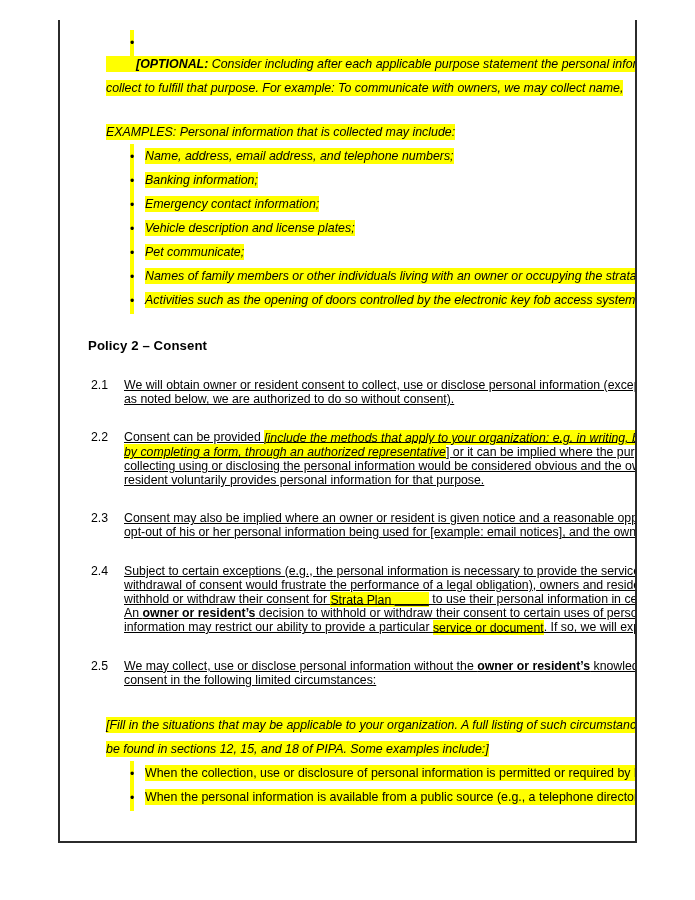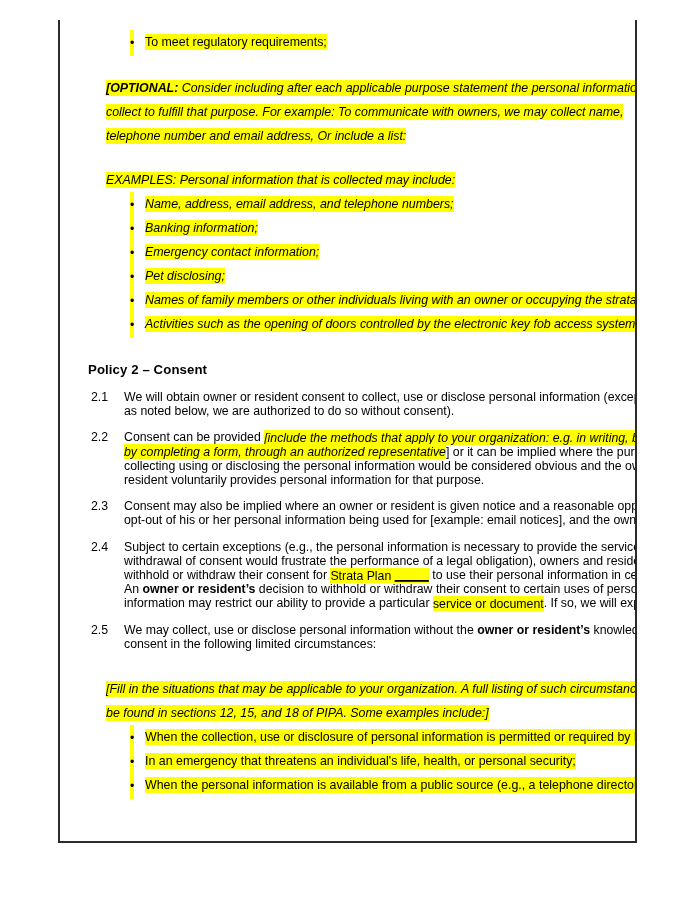--- a/index.html
+++ b/index.html
@@ -34,21 +34,21 @@
     padding: 0 8px 0 12px;
   }
 
   
   .hl {
     background: #ffff00;
     box-decoration-break: clone;
     -webkit-box-decoration-break: clone;
   }
   .it { font-style: italic; }
-  .bi { font-style: italic; font-weight: bold; }
+  .bi { font-style: italic; font-weight: bold; margin-left: 30px; }
   .b  { font-weight: bold; }
   .spacer-10 { height: 10px; }
   .spacer-20 { height: 20px; }
   .spacer-22 { height: 22px; }
   .spacer-26 { height: 26px; }
 
   
   .dbl-list {
     list-style: none;
     margin: 0;
@@ -91,21 +91,22 @@
     padding-left: 16px;
     letter-spacing: 0.1px;
   }
 
   
   .clause {
     position: relative;
     padding-left: 52px;
     font-size: 12.3px;
     line-height: 14.2px;
-    margin-top: 12px;
+    margin-top: 24px;
+    text-decoration: underline;
   }
   .clause .num {
     position: absolute;
     left: 19px;
     top: 0;
     width: 30px;
     text-align: left;
     font-size: 12.3px;
     line-height: 14.2px;
   }
@@ -122,30 +123,28 @@
 </head>
 <body>
 
 <div id="page">
   <div id="content">
 
     <div class="spacer-10"></div>
     <ul class="dbl-list">
       <li>
         <span class="bullet hl">•</span>
-        <span class="hl">To meet regulatory requirements;</span>
       </li>
     </ul>
 
     <div class="spacer-22"></div>
 
     <div class="dbl-para">
       <span class="ln"><span class="hl"><span class="bi">[OPTIONAL:</span><span class="it"> Consider including after each applicable purpose statement the personal information you</span></span></span>
       <span class="ln"><span class="hl it">collect to fulfill that purpose.  For example:  To communicate with owners, we may collect name,</span></span>
-      <span class="ln"><span class="hl it">telephone number and email address, Or include a list:</span></span>
     </div>
 
     <div class="spacer-20"></div>
 
     <div class="dbl-para">
       <span class="ln"><span class="hl it">EXAMPLES: Personal information that is collected may include:</span></span>
     </div>
 
     <ul class="dbl-list">
       <li>
@@ -155,24 +154,25 @@
       <li>
         <span class="bullet hl">•</span>
         <span class="hl it">Banking information;</span>
       </li>
       <li>
         <span class="bullet hl">•</span>
         <span class="hl it">Emergency contact information;</span>
       </li>
       <li>
         <span class="bullet hl">•</span>
-      </li>
-      <li>
-        <span class="bullet hl">•</span>
-        <span class="hl it">Pet disclosing;</span>
+        <span class="hl it">Vehicle description and license plates;</span>
+      </li>
+      <li>
+        <span class="bullet hl">•</span>
+        <span class="hl it">Pet communicate;</span>
       </li>
       <li>
         <span class="bullet hl">•</span>
         <span class="hl it">Names of family members or other individuals living with an owner or occupying the strata lot;</span>
       </li>
       <li>
         <span class="bullet hl">•</span>
         <span class="hl it">Activities such as the opening of doors controlled by the electronic key fob access system.]</span>
       </li>
     </ul>
@@ -233,21 +233,20 @@
       <span class="ln"><span class="hl it">be found in sections 12, 15, and 18 of PIPA.  Some examples include:]</span></span>
     </div>
 
     <ul class="dbl-list">
       <li>
         <span class="bullet hl">•</span>
         <span class="hl">When the collection, use or disclosure of personal information is permitted or required by law;</span>
       </li>
       <li>
         <span class="bullet hl">•</span>
-        <span class="hl">In an emergency that threatens an individual's life, health, or personal security;</span>
       </li>
       <li>
         <span class="bullet hl">•</span>
         <span class="hl">When the personal information is available from a public source (e.g., a telephone directory);</span>
       </li>
 
     </ul>
 
   </div>
 </div>

